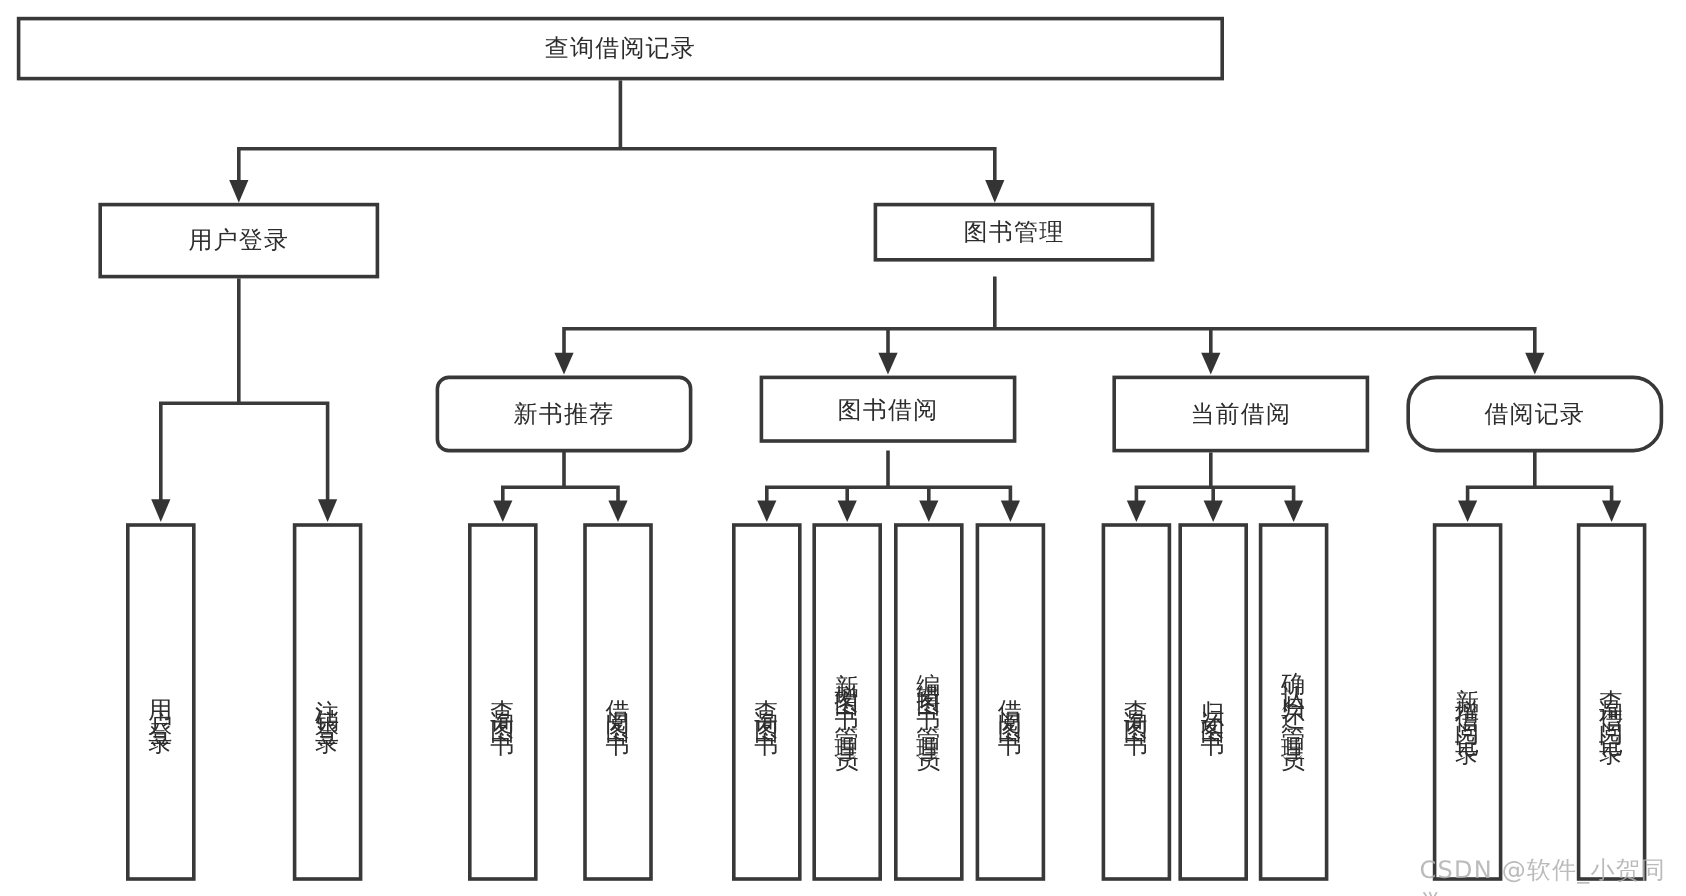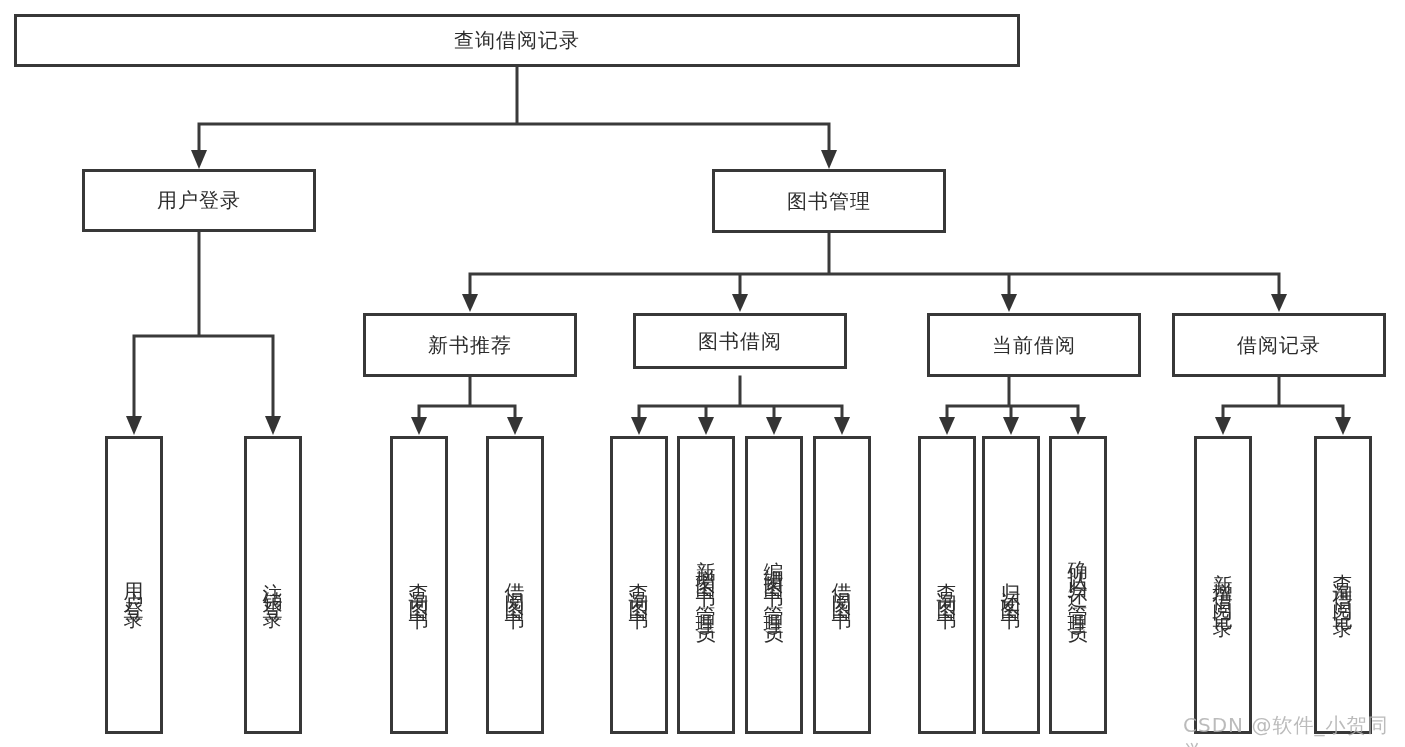--- a/index.html
+++ b/index.html
@@ -119,34 +119,34 @@
     </g>
   </svg>
 
   <div class="node h" style="left:14px; top:14px; width:1006px; height:53px;">
     <span>查询借阅记录</span>
   </div>
 
   <div class="node h" style="left:82px; top:169px; width:234px; height:63px;">
     <span>用户登录</span>
   </div>
-  <div class="node h" style="left:712px; top:169px; width:234px; height:64px;">
+  <div class="node h" style="left:728px; top:169px; width:234px; height:49px;">
     <span>图书管理</span>
   </div>
 
-  <div class="node h" style="left:363px; top:313px; width:214px; height:64px;">
+  <div class="node h" style="left:363px; top:313px; width:214px; height:64px;border-radius:11px;">
     <span>新书推荐</span>
   </div>
   <div class="node h" style="left:633px; top:313px; width:214px; height:56px;">
     <span>图书借阅</span>
   </div>
   <div class="node h" style="left:902px; top:313px; width:214px; height:64px;margin-left:25px;">
     <span>当前借阅</span>
   </div>
-  <div class="node h" style="left:1172px; top:313px; width:214px; height:64px;">
+  <div class="node h" style="left:1172px; top:313px; width:214px; height:64px;border-radius:25px;">
     <span>借阅记录</span>
   </div>
 
   <div class="node v" style="left:105px;">
     <span class="vtext">用户登录</span>
   </div>
   <div class="node v" style="left:244px;">
     <span class="vtext">注销登录</span>
   </div>
 

